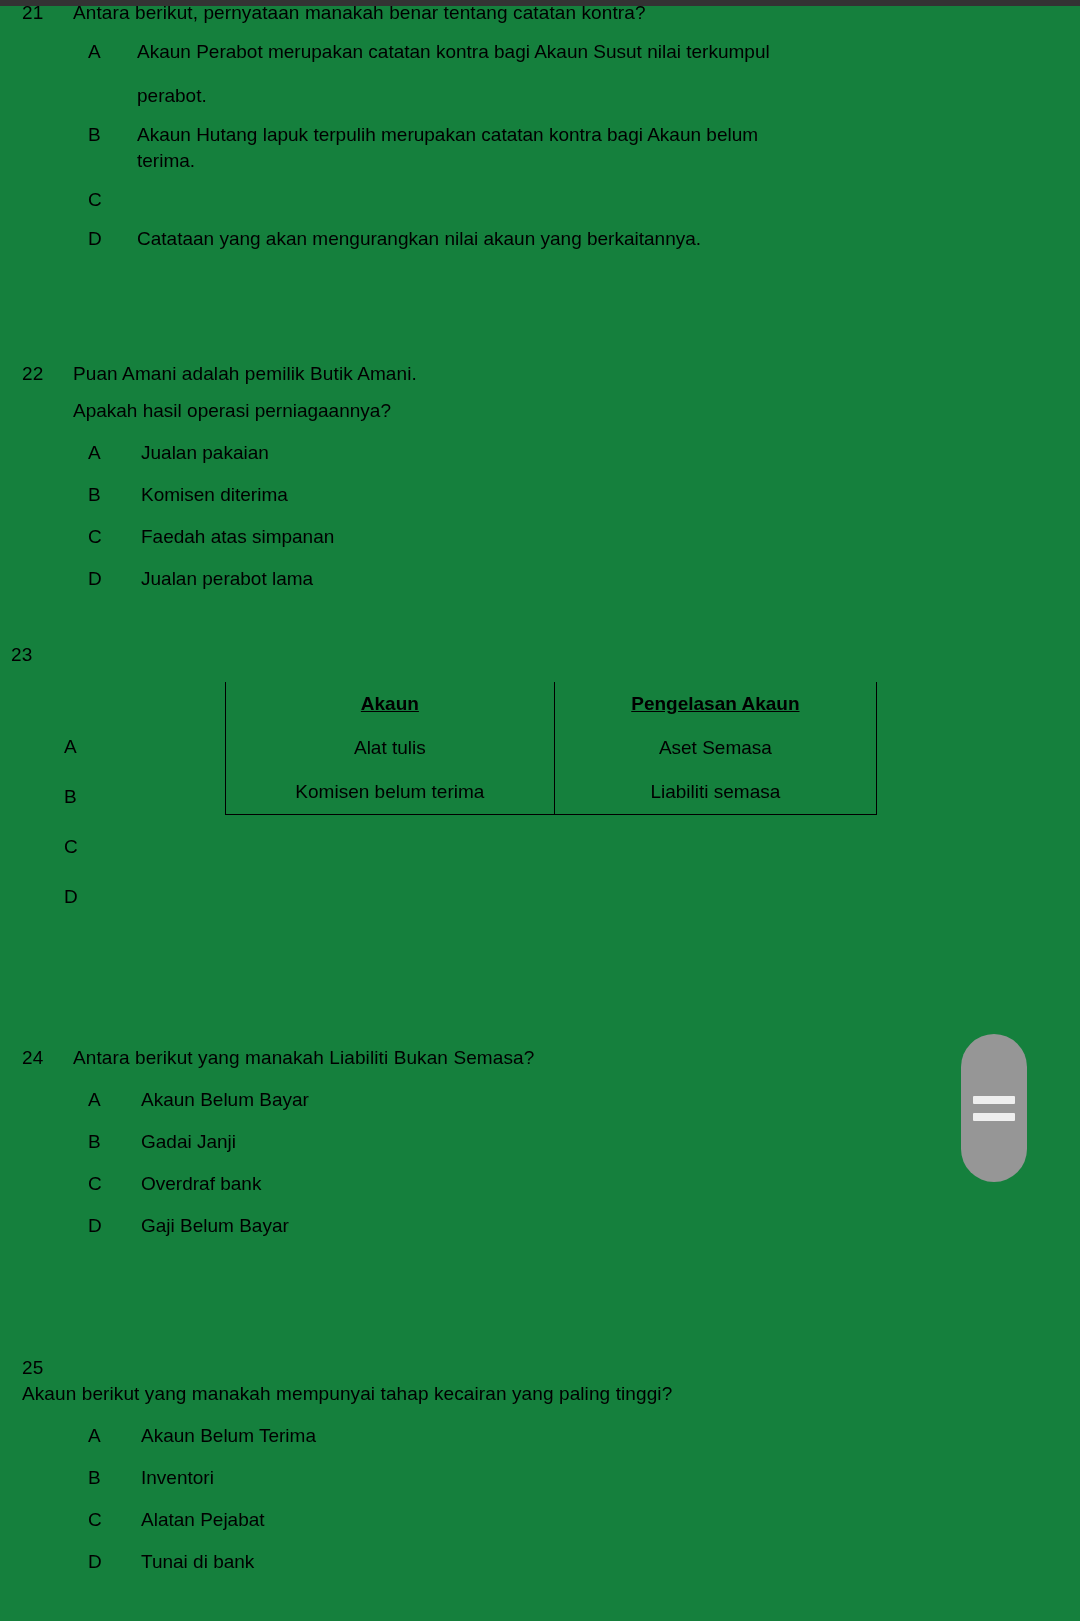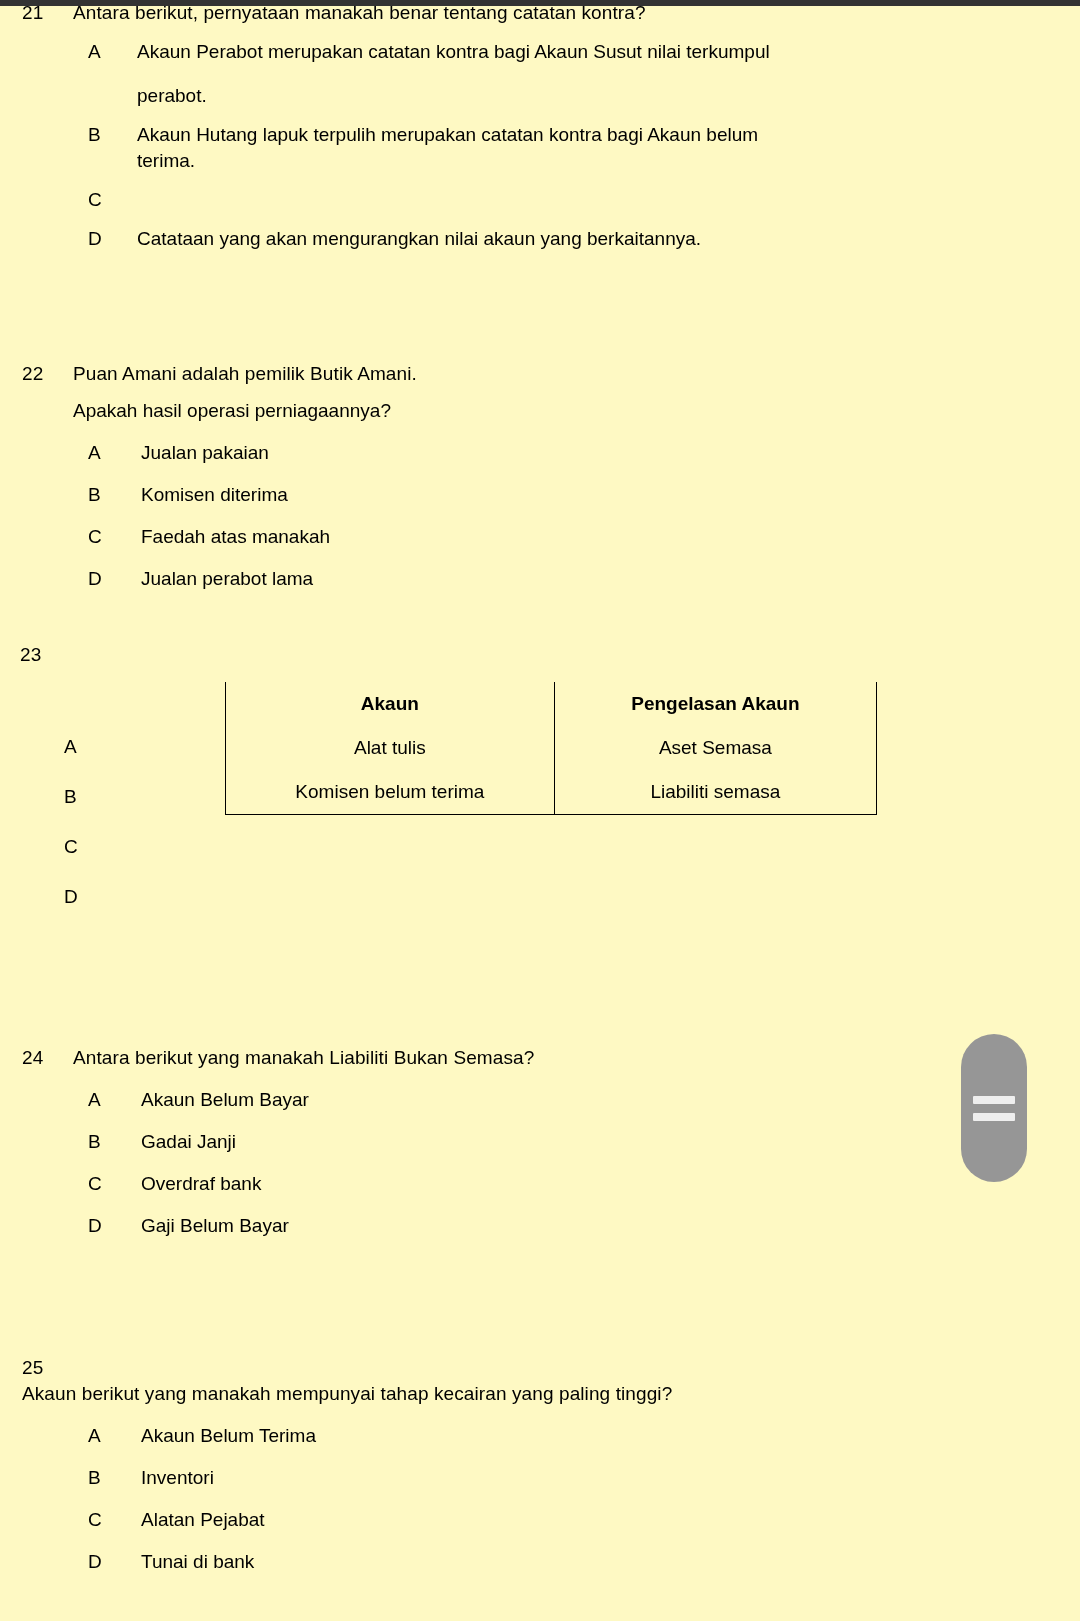--- a/index.html
+++ b/index.html
@@ -10,21 +10,21 @@
   }
   body {
     font-family: "Liberation Sans", sans-serif;
     color: #000000;
     -webkit-font-smoothing: antialiased;
   }
   .page {
     position: relative;
     width: 1080px;
     height: 1621px;
-    background: #fef9c3;
+    background: #15803d;
     overflow: hidden;
   }
   .top-bar {
     position: absolute;
     top: 0;
     left: 0;
     width: 1080px;
     height: 6px;
     background: #333333;
   }
@@ -79,21 +79,21 @@
   
   #q22 { top: 361px; left: 0px; width: 1000px; }
   #q22 .qline { padding-left: 22px; }
   #q22 .qnum { width: 51px; }
   #q22 .q-sub { padding-left: 73px; margin-top: 11px; }
   #q22 .opt { padding-left: 88px; margin-top: 16px; }
   #q22 .opt-letter { width: 53px; }
 
   
   #q23 { top: 642px; left: 0px; width: 1060px; }
-  #q23 .qline { padding-left: 20px; }
+  #q23 .qline { padding-left: 11px; }
   #q23 .qnum { width: 65px; }
 
   .q23-body {
     position: relative;
     margin-top: 14px;
     height: 248px;
   }
   .q23-letters {
     position: absolute;
     left: 64px;
@@ -122,20 +122,21 @@
   .match-table th,
   .match-table td {
     text-align: center;
     font-size: 19px;
     line-height: 26px;
     padding: 9px 4px;
     font-weight: normal;
   }
   .match-table th {
     font-weight: bold;
+    text-decoration: underline;
   }
   .match-table th.col-a,
   .match-table td.col-a {
     width: 50.5%;
     border-right: 1.5px solid #000;
   }
 
   
   #q24 { top: 1045px; left: 0px; width: 1000px; }
   #q24 .qline { padding-left: 22px; }
@@ -221,21 +222,21 @@
     <div class="opt">
       <div class="opt-letter">A</div>
       <div class="opt-text">Jualan pakaian</div>
     </div>
     <div class="opt">
       <div class="opt-letter">B</div>
       <div class="opt-text">Komisen diterima</div>
     </div>
     <div class="opt">
       <div class="opt-letter">C</div>
-      <div class="opt-text">Faedah atas manakah</div>
+      <div class="opt-text">Faedah atas simpanan</div>
     </div>
     <div class="opt">
       <div class="opt-letter">D</div>
       <div class="opt-text">Jualan perabot lama</div>
     </div>
   </div>
 
   <div class="qblock" id="q23">
     <div class="qline">
       <div class="qnum">23</div>

